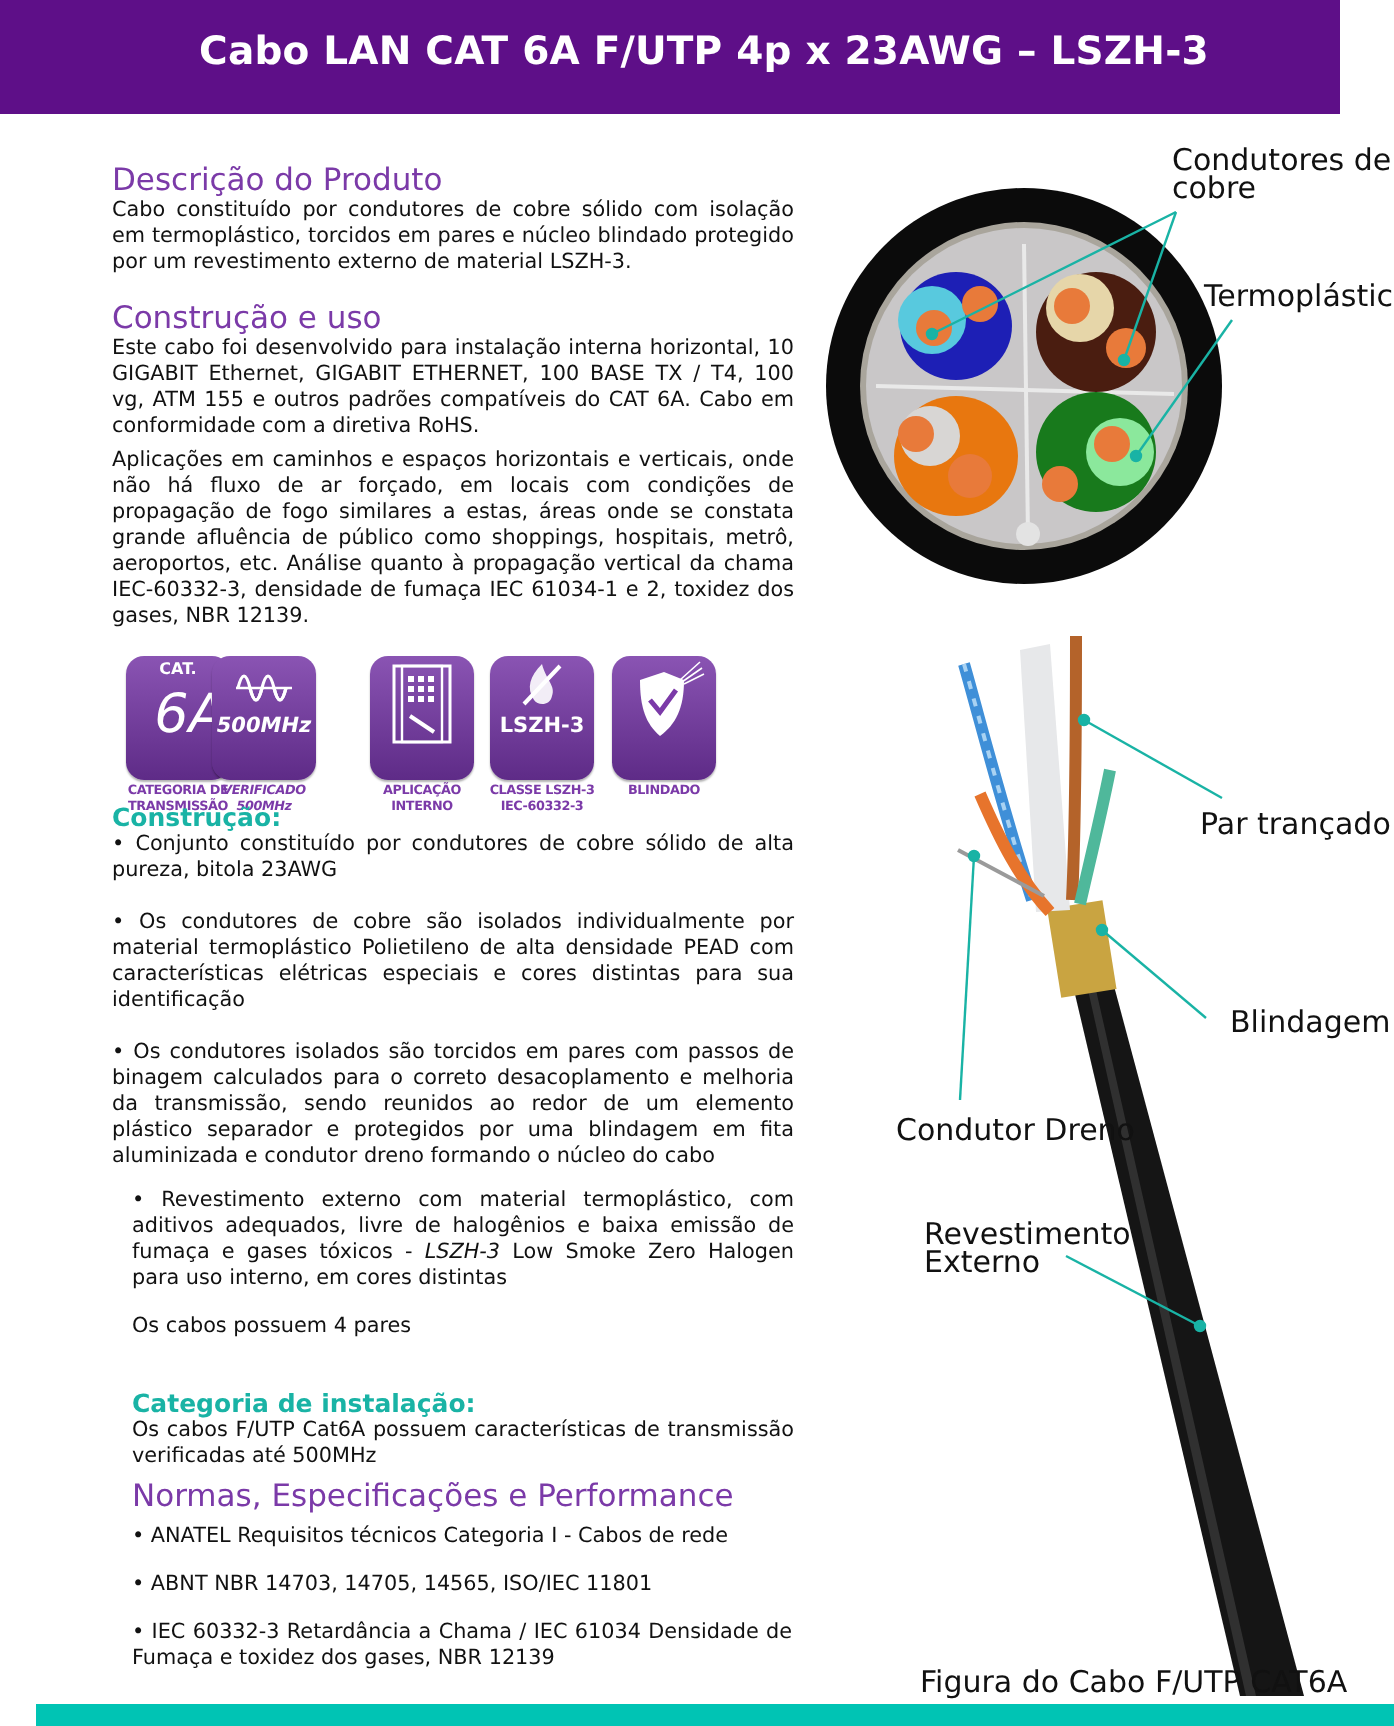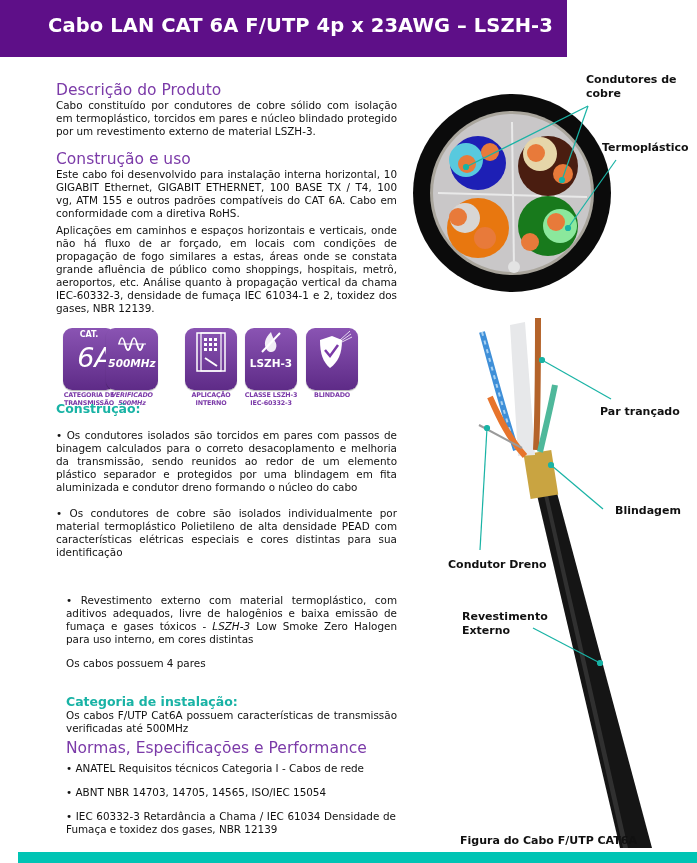--- a/index.html
+++ b/index.html
@@ -1,34 +1,34 @@
 <!DOCTYPE html>
 <html><head>
 <meta charset="utf-8">
 <style>
   html, body { margin: 0; padding: 0; }
   body { width: 697px; height: 863px; background: #ffffff; position: relative; overflow: hidden; font-family: "DejaVu Sans", sans-serif; color: #111; }
-  .header { position: absolute; left: 0; top: 0; width: 567px; height: 57px; background: #5e0f88; }
+  .header { position: absolute; left: 0; top: 0; width: 670px; height: 57px; background: #5e0f88; }
   .header-title { position: absolute; left: 0; right: 0; top: 14px; text-align: center; color: #ffffff; font-family: "DejaVu Sans", sans-serif; font-weight: bold; font-size: 19.5px; letter-spacing: 0.1px; padding-left: 34px; }
   .footer-bar { position: absolute; left: 18px; top: 852px; width: 679px; height: 11px; background: #00c4b4; }
   .h-purple { color: #7b3aa8; font-size: 15.5px; font-weight: normal; margin: 0; line-height: 18px; }
   .h-teal { color: #19b3a5; font-size: 12.5px; font-weight: bold; margin: 0; line-height: 14px; }
   .p { font-size: 10.4px; line-height: 13px; margin: 0; text-align: justify; text-align-last: left; }
   .blk { position: absolute; left: 56px; width: 341px; }
 
   .icons { position: absolute; left: 58px; top: 328px; width: 310px; height: 72px; }
   .icon-item { position: absolute; top: 0; width: 62px; }
   .icon-box { width: 52px; height: 62px; margin-left: 5px; border-radius: 9px; background: linear-gradient(#8a54b3, #5e2b87); box-shadow: 0 1px 1px rgba(0,0,0,0.3); position: relative; overflow: hidden; }
   .icon-cap { text-align: center; color: #7b3aa8; font-size: 6.4px; font-weight: bold; line-height: 7.5px; margin-top: 2px; letter-spacing: -0.2px; }
   .icon-box svg { position: absolute; left: 0; top: 0; }
 
   .bullet-list { position: absolute; left: 66px; width: 330px; }
   .bullet-list .li { font-size: 10.4px; line-height: 13px; margin-bottom: 11px; }
 
-  .label { position: absolute; font-size: 11px; font-weight: bold; color: #111; line-height: 14px; }
+  .label { position: absolute; font-size: 15px; font-weight: normal; color: #111; line-height: 14px; }
   .diagram { position: absolute; left: 400px; top: 57px; }
 </style>
 </head>
 <body>
 
 <div class="header">
   <div class="header-title">Cabo LAN CAT 6A F/UTP 4p x 23AWG – LSZH-3</div>
 </div>
 
 <div class="blk" style="top:81px;">
@@ -117,42 +117,43 @@
       </svg>
     </div>
     <div class="icon-cap">
       <div>BLINDADO</div>
     </div>
   </div>
 </div>
 
 <div class="blk" style="top:402px;">
   <h3 class="h-teal">Construção:</h3>
+  <p class="p">• Conjunto constituído por condutores de cobre sólido de alta pureza, bitola 23AWG</p>
+  <p class="p" style="margin-top:13px;">• Os condutores de cobre são isolados individualmente por material termoplástico Polietileno de alta densidade PEAD com características elétricas especiais e cores distintas para sua identificação</p>
   <p class="p" style="margin-top:13px;">• Os condutores isolados são torcidos em pares com passos de binagem calculados para o correto desacoplamento e melhoria da transmissão, sendo reunidos ao redor de um elemento plástico separador e protegidos por uma blindagem em fita aluminizada e condutor dreno formando o núcleo do cabo</p>
-  <p class="p" style="margin-top:13px;">• Os condutores de cobre são isolados individualmente por material termoplástico Polietileno de alta densidade PEAD com características elétricas especiais e cores distintas para sua identificação</p>
 </div>
 <div class="blk" style="top:594px; left:66px; width:331px;">
   <p class="p"><span>• Revestimento externo com material termoplástico, com aditivos adequados, livre de halogênios e baixa emissão de fumaça e gases tóxicos - </span><i>LSZH-3</i><span> Low Smoke Zero Halogen para uso interno, em cores distintas</span></p>
 </div>
 
 <div class="blk" style="top:657px; left:66px;">
   <p class="p">Os cabos possuem 4 pares</p>
 </div>
 
 <div class="blk" style="top:695px; left:66px; width:331px;">
   <h3 class="h-teal">Categoria de instalação:</h3>
   <p class="p">Os cabos F/UTP Cat6A  possuem características de transmissão verificadas até 500MHz</p>
 </div>
 
 <div class="blk" style="top:739px; left:66px;">
   <h2 class="h-purple">Normas, Especificações e Performance</h2>
 </div>
 <div class="bullet-list" style="top:762px;">
   <div class="li">• ANATEL Requisitos técnicos Categoria I - Cabos de rede</div>
-  <div class="li">• ABNT NBR 14703, 14705, 14565, ISO/IEC 15054</div>
+  <div class="li">• ABNT NBR 14703, 14705, 14565, ISO/IEC 11801</div>
   <div class="li p" style="text-align:justify;">• IEC 60332-3 Retardância a Chama / IEC 61034 Densidade de Fumaça e toxidez dos gases, NBR 12139</div>
 </div>
 
 <svg class="diagram" width="297" height="795" viewBox="400 57 297 795">
 
   <g>
     <circle cx="512" cy="193" r="99" fill="#0b0b0b"></circle>
     <circle cx="512" cy="193" r="82" fill="#a9a59c"></circle>
     <circle cx="512" cy="193" r="79" fill="#c9c7c8"></circle>
     <line x1="512" y1="122" x2="514" y2="268" stroke="#e9e9e9" stroke-width="2"></line>

